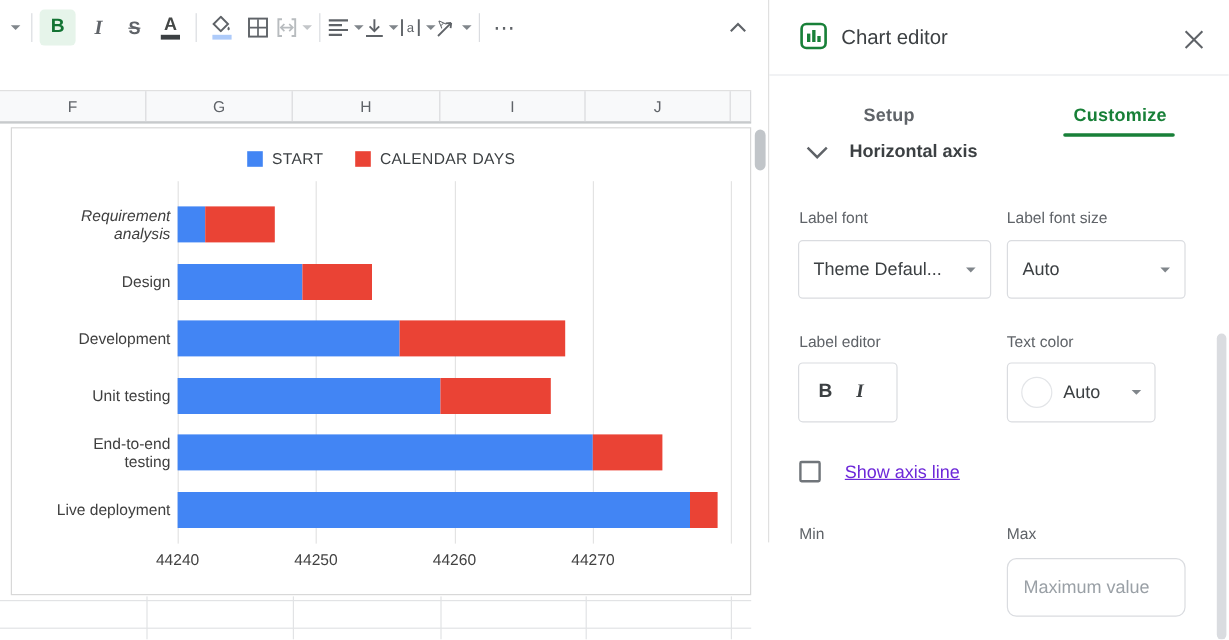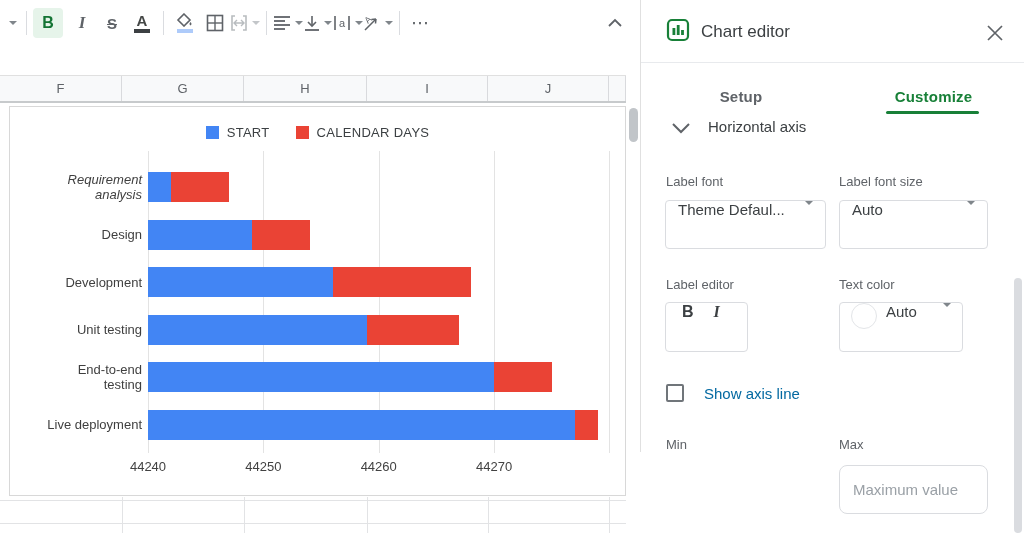--- a/index.html
+++ b/index.html
@@ -48,24 +48,24 @@
            color:#424242; font-size:13px; }
 
   
   #panel { left:640px; top:0; width:384px; height:452px; background:#fff; border-left:1px solid #e0e0e0; }
   #panel .hdr-divider { left:0; top:62px; width:100%; height:1px; background:#e8eaed; }
   #panel-title { left:60px; top:22px; font-size:17px; color:#3c4043; }
   .tab { font-size:15px; font-weight:bold; letter-spacing:.2px; }
   .tab-inactive { color:#5f6368; }
   .tab-active { color:#188038; }
   #tab-underline { left:245px; top:111px; width:93px; height:3px; background:#188038; border-radius:2px; }
-  #section-label { left:67px; top:118px; font-size:15px; font-weight:normal; color:#3c4043; }
+  #section-label { left:67px; top:118px; font-size:15px; font-weight:bold; color:#3c4043; }
   .fieldlabel { position:absolute; font-size:13px; color:#5f6368; }
   .selectbox { position:absolute; height:49px; border:1px solid #dadce0; border-radius:4px; background:#fff;
-               display:flex; align-items:flex-start; padding:0 12px; color:#3c4043; font-size:15px; }
+               display:flex; align-items:center; padding:0 12px; color:#3c4043; font-size:15px; }
   .selectbox .dd { margin-left:auto; }
   .fmtglyph-b { font-weight:bold; font-size:16px; color:#3c4043; }
   .fmtglyph-i { font-family:"Liberation Serif","DejaVu Serif",serif; font-style:italic; font-weight:bold; font-size:16px; color:#3c4043; }
   #colorcircle { width:26px; height:26px; border-radius:50%; background:#fff; border:1px solid #e3e5e8; }
   #checkbox { left:25px; top:384px; width:18px; height:18px; border:2px solid #70757a; border-radius:2px; background:#fff; }
   #minwrap { left:21px; top:461px; width:163px; height:55px; border:3px solid #e0407a; border-radius:6px; background:#fff;
              display:flex; align-items:center; }
   #minwrap input, #maxwrap input { border:none; outline:none; width:100%; font-size:15px; color:#3c4043;
              font-family:"Liberation Sans","DejaVu Sans",sans-serif; padding:0 13px; background:transparent; }
   #maxwrap { left:198px; top:465px; width:149px; height:49px; border:1px solid #dadce0; border-radius:8px; background:#fff;
@@ -279,21 +279,21 @@
       <span class="fmtglyph-b">B</span>
       <span class="fmtglyph-i">I</span>
     </div>
     <div class="selectbox" style="left:198px; top:302px; width:124px; height:50px; padding:0 11px;">
       <span id="colorcircle"></span>
       <span style="margin-left:9px">Auto</span>
       <span class="dd"></span>
     </div>
 
     <div id="checkbox" class="abs"></div>
-    <div class="abs" style="left:63px; top:385px; font-size:15px; color:#0369a1;">Show axis line</div>
+    <div class="abs" style="left:63px; top:385px; font-size:15px; color:#6d28d9;text-decoration:underline;">Show axis line</div>
 
     <div class="fieldlabel" style="left:25px; top:437px;">Min</div>
     <div class="fieldlabel" style="left:198px; top:437px;">Max</div>
 
     <div id="maxwrap" class="abs">
       <input type="text" placeholder="Maximum value" style="">
     </div>
 
     <div id="panel-scroll-thumb" class="abs"></div>
   </div>

